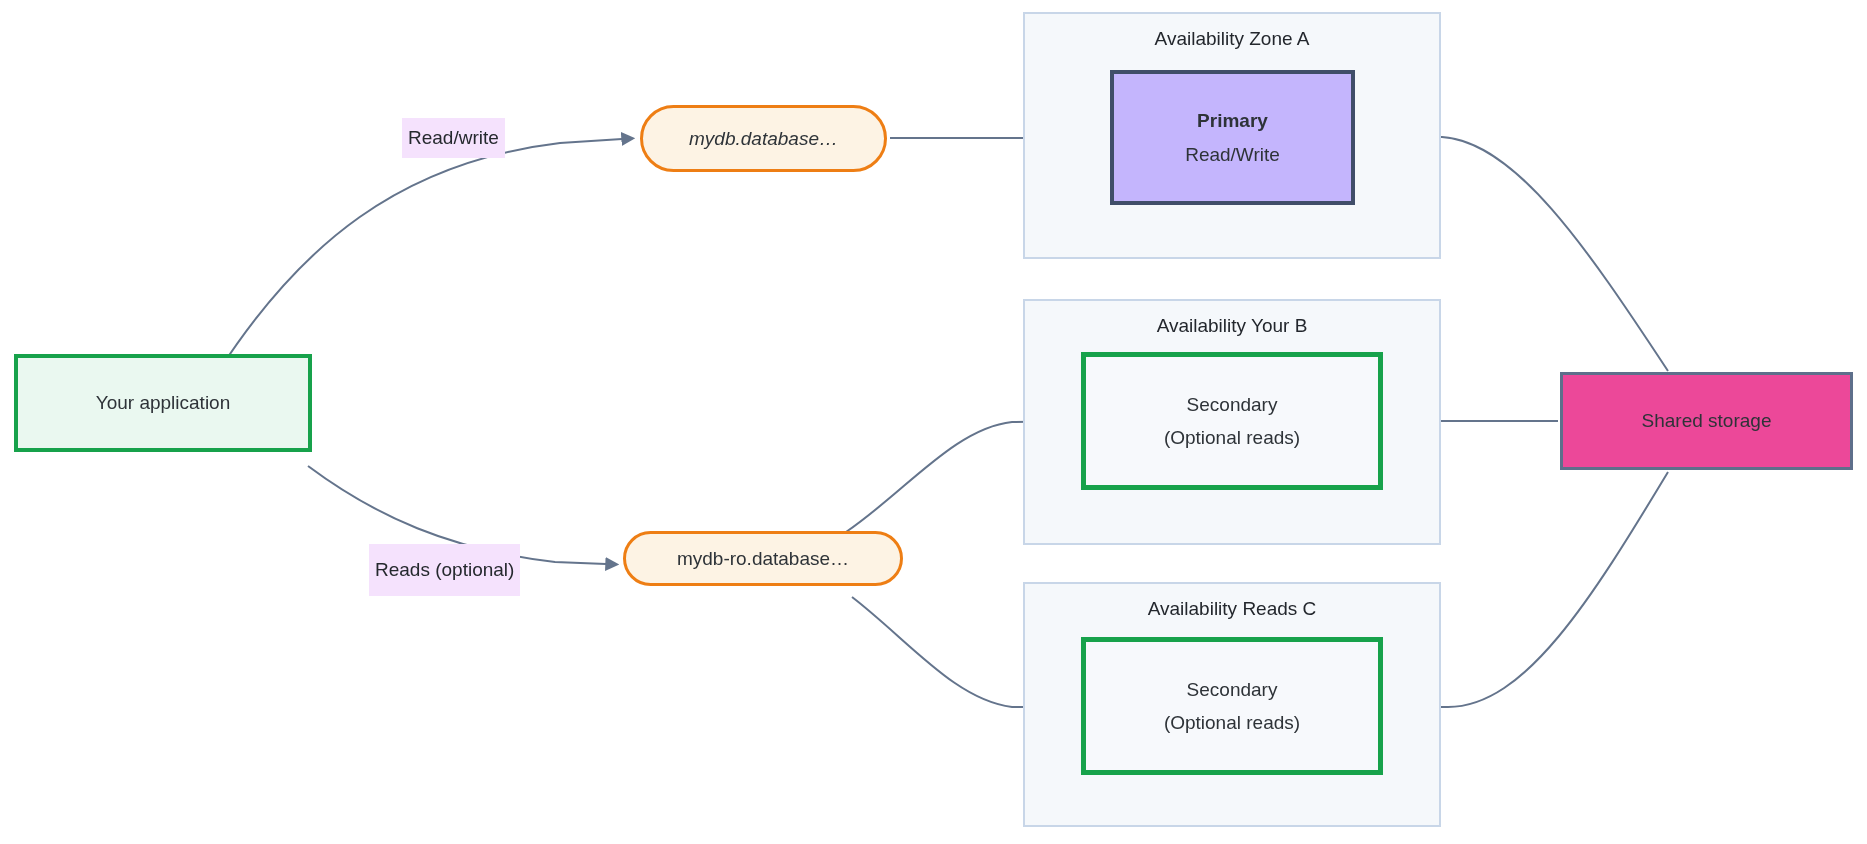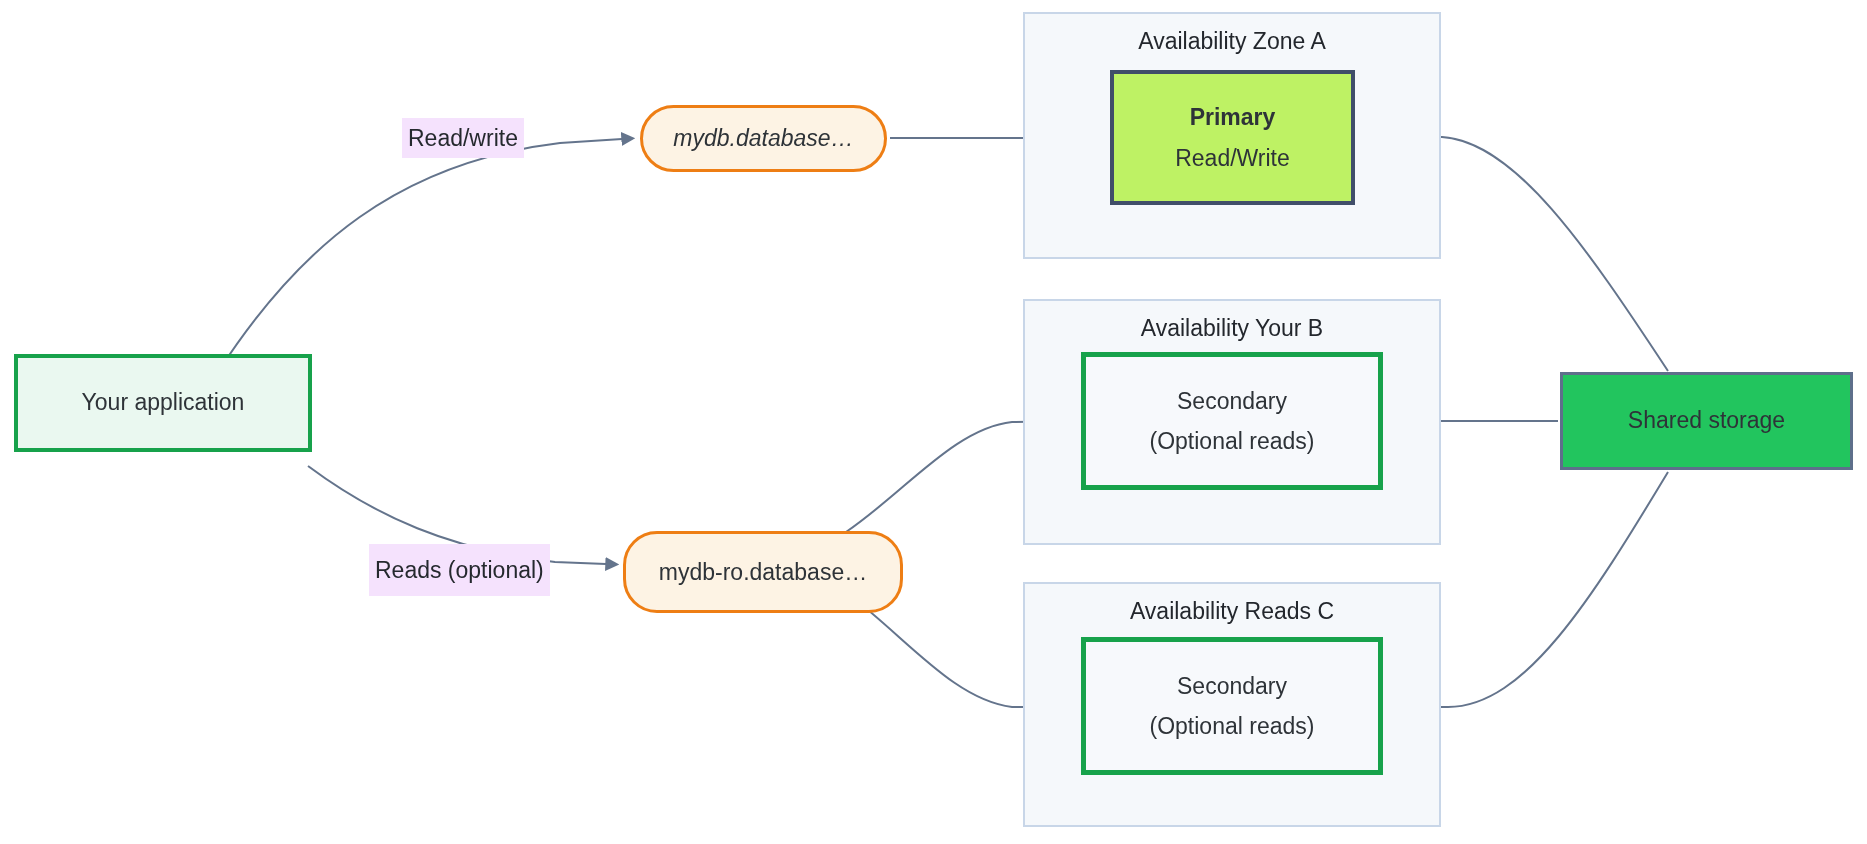--- a/index.html
+++ b/index.html
@@ -8,21 +8,21 @@
     background: #ffffff;
     font-family: "Liberation Sans", "DejaVu Sans", sans-serif;
   }
   #canvas {
     position: relative;
     width: 1867px;
     height: 844px;
     background: #ffffff;
     overflow: hidden;
     color: #2e3338;
-    font-size: 23px;
+    font-size: 19px;
   }
   #edges {
     position: absolute;
     left: 0; top: 0;
     width: 1867px;
     height: 844px;
   }
   .node {
     position: absolute;
     display: flex;
@@ -48,49 +48,49 @@
   .zone-b { left: 1023px; top: 299px; width: 418px; height: 246px; }
   .zone-c { left: 1023px; top: 582px; width: 418px; height: 245px; }
   .zone-title {
     position: absolute;
     left: 0; top: 14px; width: 100%;
     text-align: center;
     color: #23272d;
   }
   .primary-box {
     left: 1110px; top: 70px; width: 245px; height: 135px;
-    background: #bef264;
+    background: #c4b5fd;
     border: 4px solid #404e69;
     line-height: 1.75;
   }
   .secondary-box {
     background: #f7f9fc;
     border: 5px solid #17a24b;
     line-height: 1.75;
     text-align: right;
   }
   .secondary-b { left: 1081px; top: 352px; width: 302px; height: 138px; }
   .secondary-c { left: 1081px; top: 637px; width: 302px; height: 138px; }
   .storage-box {
     left: 1560px; top: 372px; width: 293px; height: 98px;
-    background: #22c55e;
+    background: #ec4899;
     border: 3px solid #5e6f8b;
   }
   .pill {
     position: absolute;
     display: flex;
     align-items: center;
     justify-content: center;
     box-sizing: border-box;
     background: #fdf3e4;
     border: 3px solid #ee7e14;
     border-radius: 34px;
   }
   .pill-writer { left: 640px; top: 105px; width: 247px; height: 67px; font-style: italic; }
-  .pill-reader { left: 623px; top: 531px; width: 280px; height: 82px; }
+  .pill-reader { left: 623px; top: 531px; width: 280px; height: 55px; }
   .edge-label {
     position: absolute;
     display: flex;
     align-items: center;
     justify-content: center;
     box-sizing: border-box;
     background: #f5e2fd;
     padding: 2px 6px;
     color: #25292e;
     white-space: nowrap;

